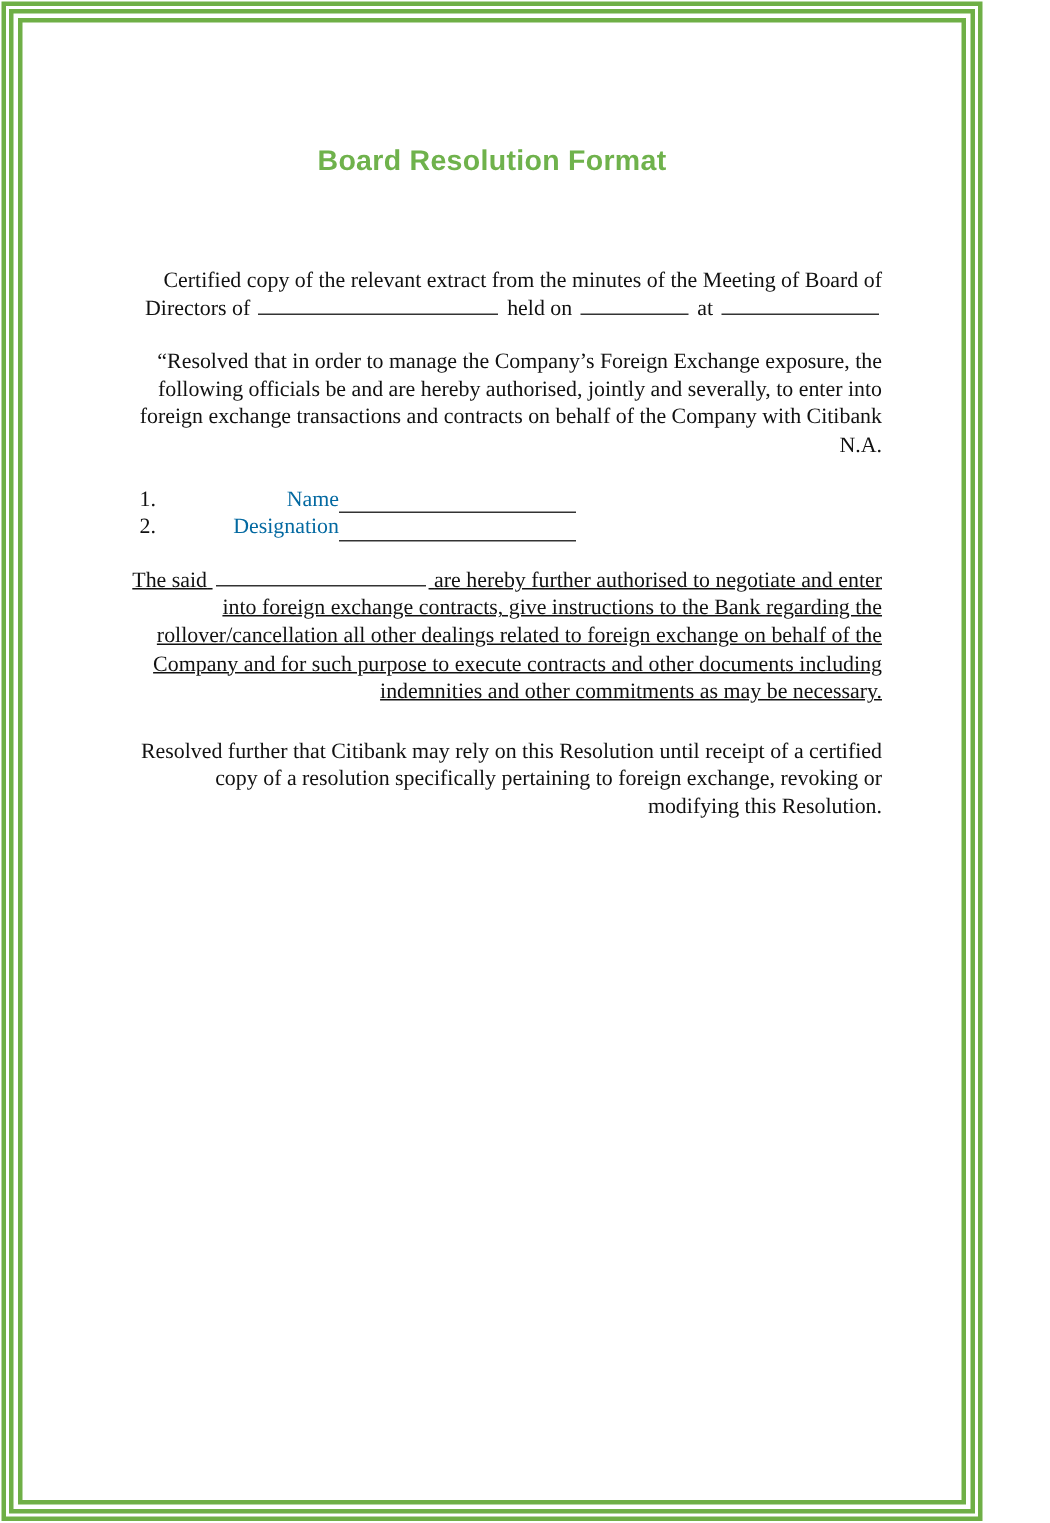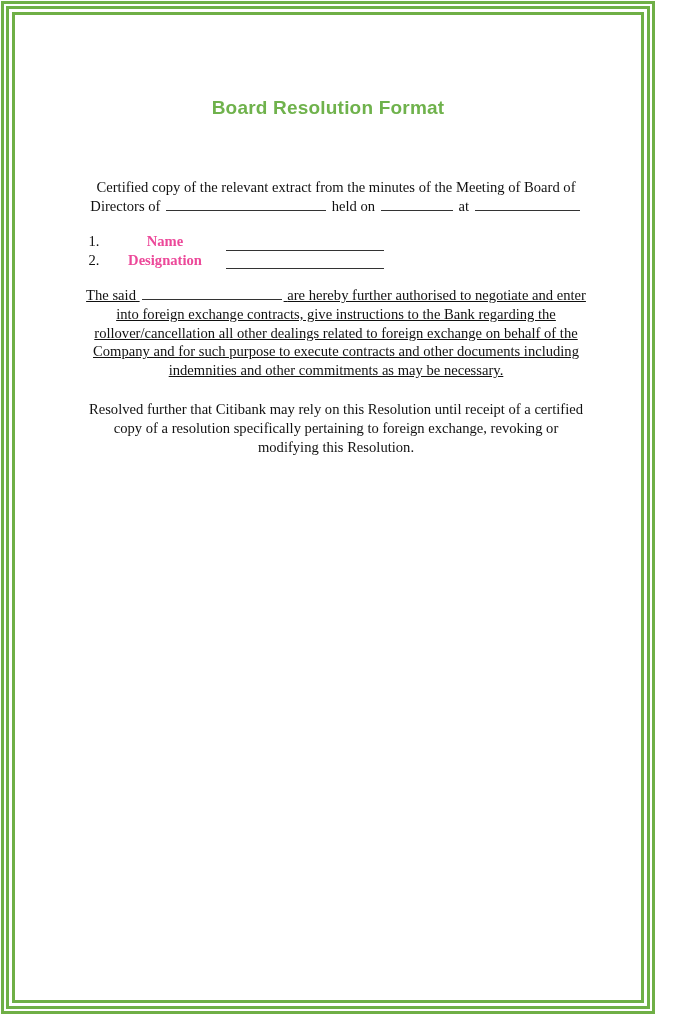--- a/index.html
+++ b/index.html
@@ -76,21 +76,21 @@
 
   
   .body-block {
     margin: 0 auto;
     padding-left: 68px;
     padding-right: 52px;
     padding-top: 59px;
     color: #111111;
     font-size: 14.6px;
     line-height: 18.6px;
-    text-align: center;
+    text-align: right;
   }
   .para {
     margin: 0 0 17px 0;
     color: #111111;
   }
   .para.tight { margin-bottom: 18px; }
   .para.gap-lg { margin-bottom: 21px; text-decoration: underline; }
 
   
   .blank {
@@ -118,22 +118,21 @@
     margin: 0;
   }
   .officials .num {
     width: 20px;
     flex: 0 0 20px;
     color: #111111;
   }
   .officials .lbl {
     width: 122px;
     flex: 0 0 122px;
-    color: #ec4899;
-    font-weight: bold;
+    color: #0369a1;
   }
   .officials .rule {
     width: 158px;
     flex: 0 0 158px;
     border-bottom: 1px solid #333333;
     height: 14px;
   }
 </style>
 </head>
 <body>
@@ -153,20 +152,21 @@
       <p class="para">
         <span>Certified copy of the relevant extract from the minutes of the Meeting of Board of Directors of</span>
         <span class="blank blank-xl"></span>
         <span>held on</span>
         <span class="blank blank-sm"></span>
         <span>at</span>
         <span class="blank blank-md"></span>
       </p>
 
 
+      <p class="para">“Resolved that in order to manage the Company’s Foreign Exchange exposure, the following officials be and are hereby authorised, jointly and severally, to enter into foreign exchange transactions and contracts on behalf of the Company with Citibank N.A.</p>
 
       <ul class="officials">
         <li>
           <span class="num">1.</span>
           <span class="lbl">Name</span>
           <span class="rule"></span>
         </li>
         <li>
           <span class="num">2.</span>
           <span class="lbl">Designation</span>

